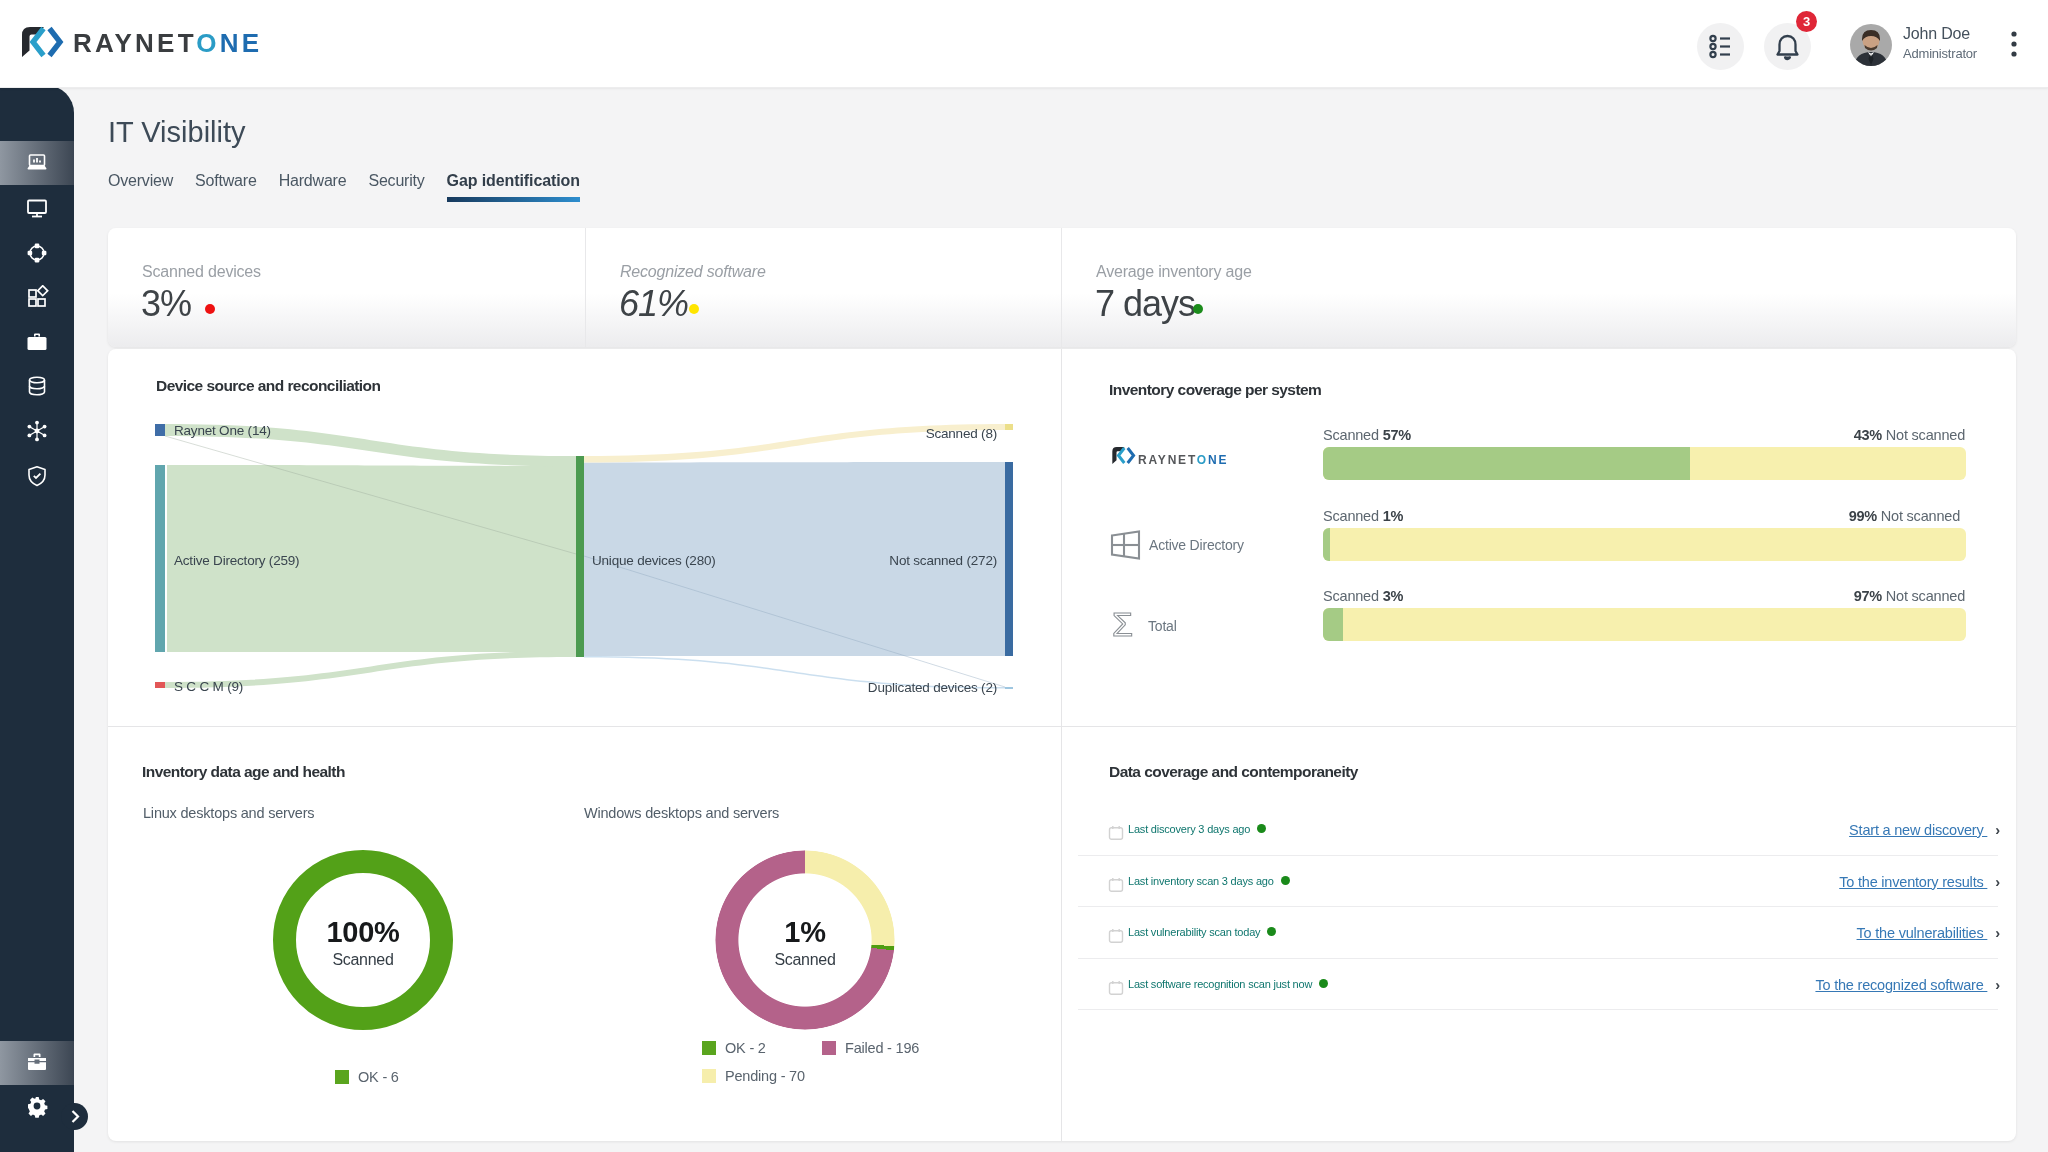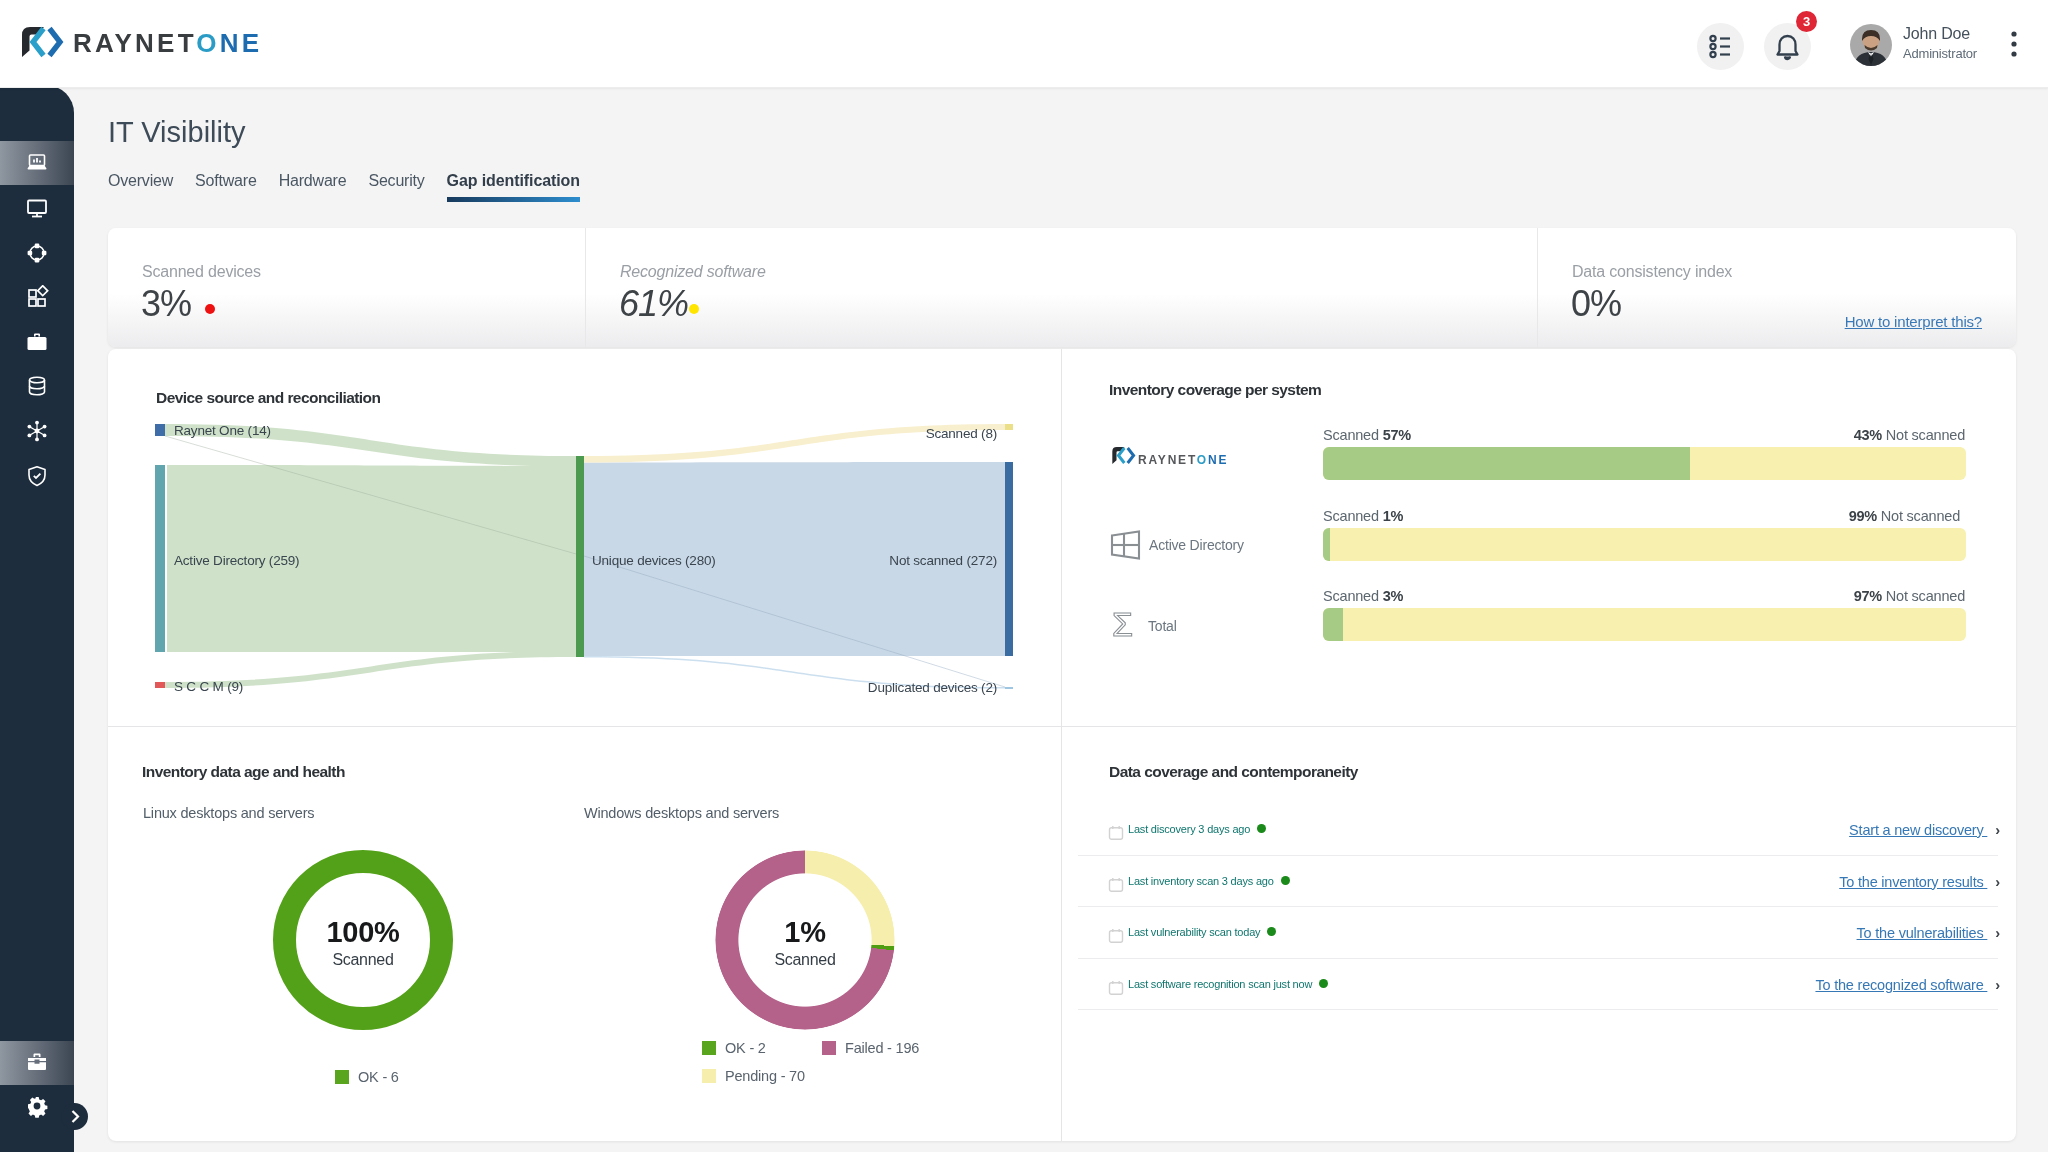--- a/index.html
+++ b/index.html
@@ -221,32 +221,31 @@
 
 <div class="kpicard">
   <div class="kcol" style="left:0; width:477px;">
     <div class="klabel">Scanned devices</div>
     <div class="kvalue">3%<span class="kdot" style="background:#ee1111; margin-left:14px;"></span></div>
   </div>
   <div class="kcol" style="left:477px; width:476px;font-style:italic;">
     <div class="klabel">Recognized software</div>
     <div class="kvalue">61%<span class="kdot" style="background:#ffe500; margin-left:1px;"></span></div>
   </div>
-  <div class="kcol" style="left:1429px; width:479px;">
-    <div class="klabel">Data consistency index</div>
-    <div class="kvalue">0%</div>
-    <div class="klink">How to interpret this?</div>
+  <div class="kcol" style="left:953px; width:476px;">
+    <div class="klabel">Average inventory age</div>
+    <div class="kvalue">7 days<span class="kdot" style="background:#1c8c1c; margin-left:-2px;"></span></div>
   </div>
 </div>
 
 <div class="gridcard">
   <div class="vdiv"></div>
   <div class="hdiv"></div>
 
-  <div class="ptitle" style="left:48px; top:40px;text-align:center;">Device source and reconciliation</div>
+  <div class="ptitle" style="left:48px; top:28px;text-align:center;">Device source and reconciliation</div>
   <svg class="abs" style="left:0;top:0;" width="953" height="377" viewBox="0 0 953 377">
 
     <path d="M 59 116 C 263 116 263 117 468 117 L 468 303 C 263 303 263 303 59 303 Z" fill="#cfe2c9"></path>
     <path d="M 57 75 C 262 75 262 107 468 107 L 468 117.5 C 262 117.5 262 87 57 87 Z" fill="#cfe2c9"></path>
     <path d="M 57 333 C 262 333 262 302 468 302 L 468 308 C 262 308 262 339 57 339 Z" fill="#cfe2c9"></path>
     <path d="M 476 113.5 C 686 113.5 686 113 897 113 L 897 307 C 686 307 686 307 476 307 Z" fill="#c9d8e6"></path>
     <path d="M 476 107 C 686 107 686 75 897 75 L 897 81 C 686 81 686 113.5 476 113.5 Z" fill="#f8efce"></path>
     <path d="M 476 307 C 686 307 686 338 897 338 L 897 339.5 C 686 339.5 686 308.5 476 308.5 Z" fill="#b9d4e9" opacity="0.75"></path>
     <line x1="57" y1="87" x2="468" y2="205" stroke="#9aa89a" stroke-width="0.7" opacity="0.55"></line>
     <line x1="476" y1="207" x2="897" y2="338" stroke="#8fa8bf" stroke-width="0.7" opacity="0.6"></line>

